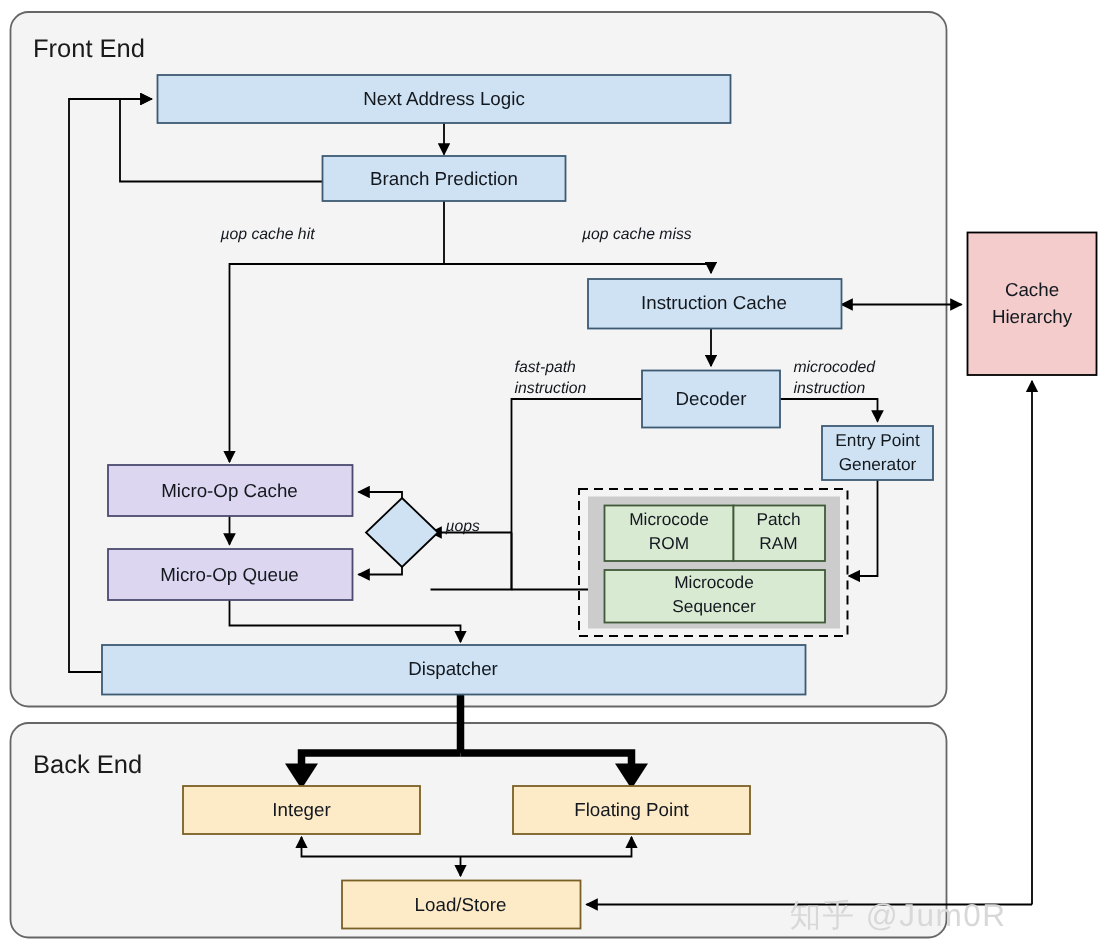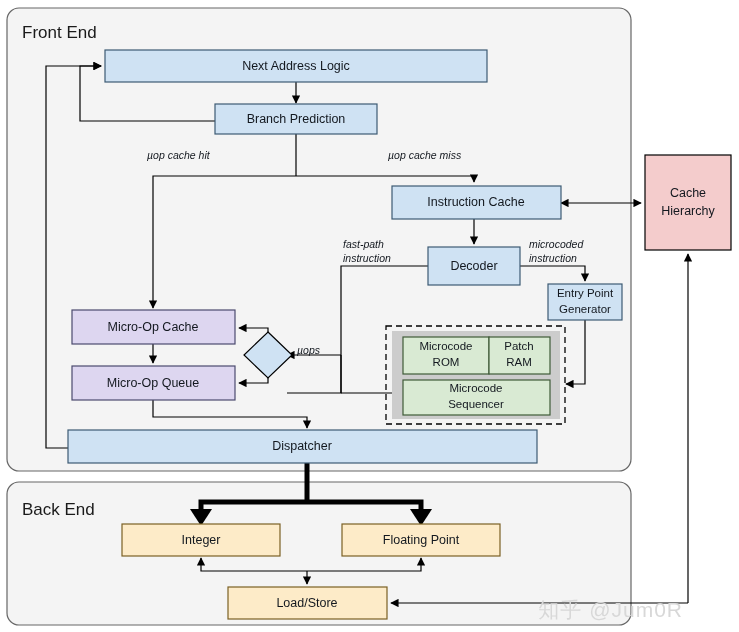--- a/index.html
+++ b/index.html
@@ -53,21 +53,21 @@
     stroke: #000000;
     stroke-width: 1.2;
   }
   .wire-thick {
     fill: none;
     stroke: #000000;
     stroke-width: 5;
   }
   .watermark {
     position: absolute;
-    right: 4px;
+    right: 16px;
     bottom: 8px;
     font-family: "Liberation Sans", sans-serif;
     font-size: 21px;
     color: #d8d8d8;
     letter-spacing: 1px;
     white-space: nowrap;
     user-select: none;
   }
 </style>
 </head>

